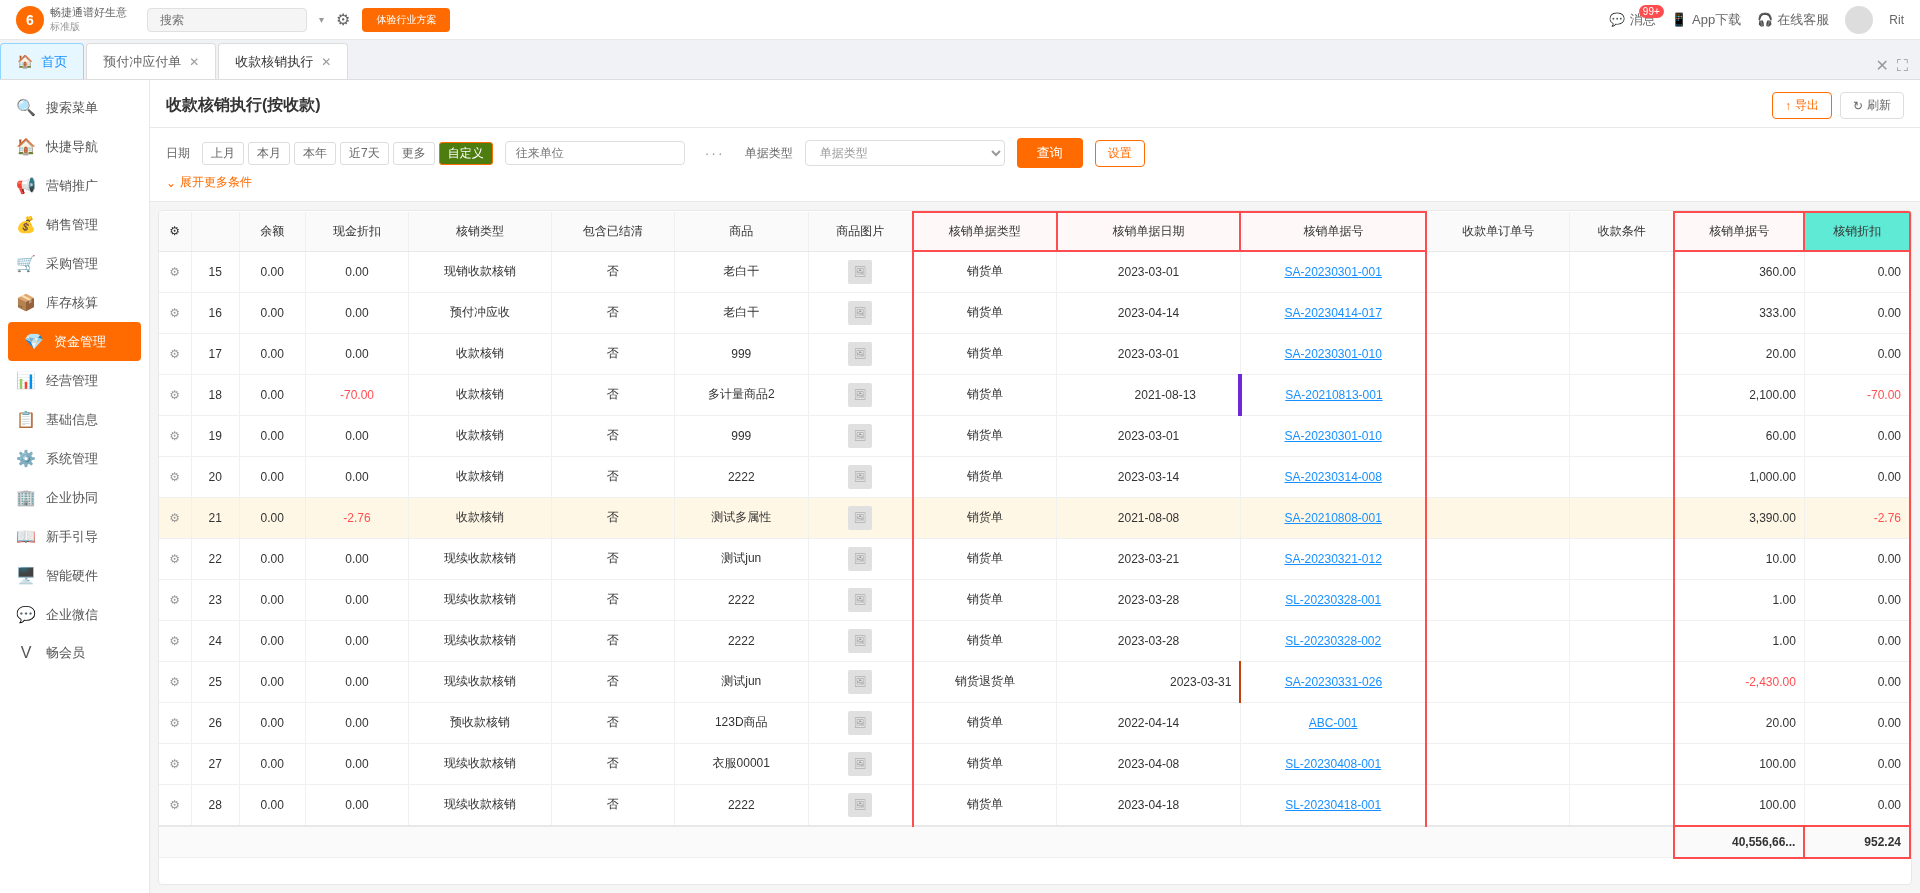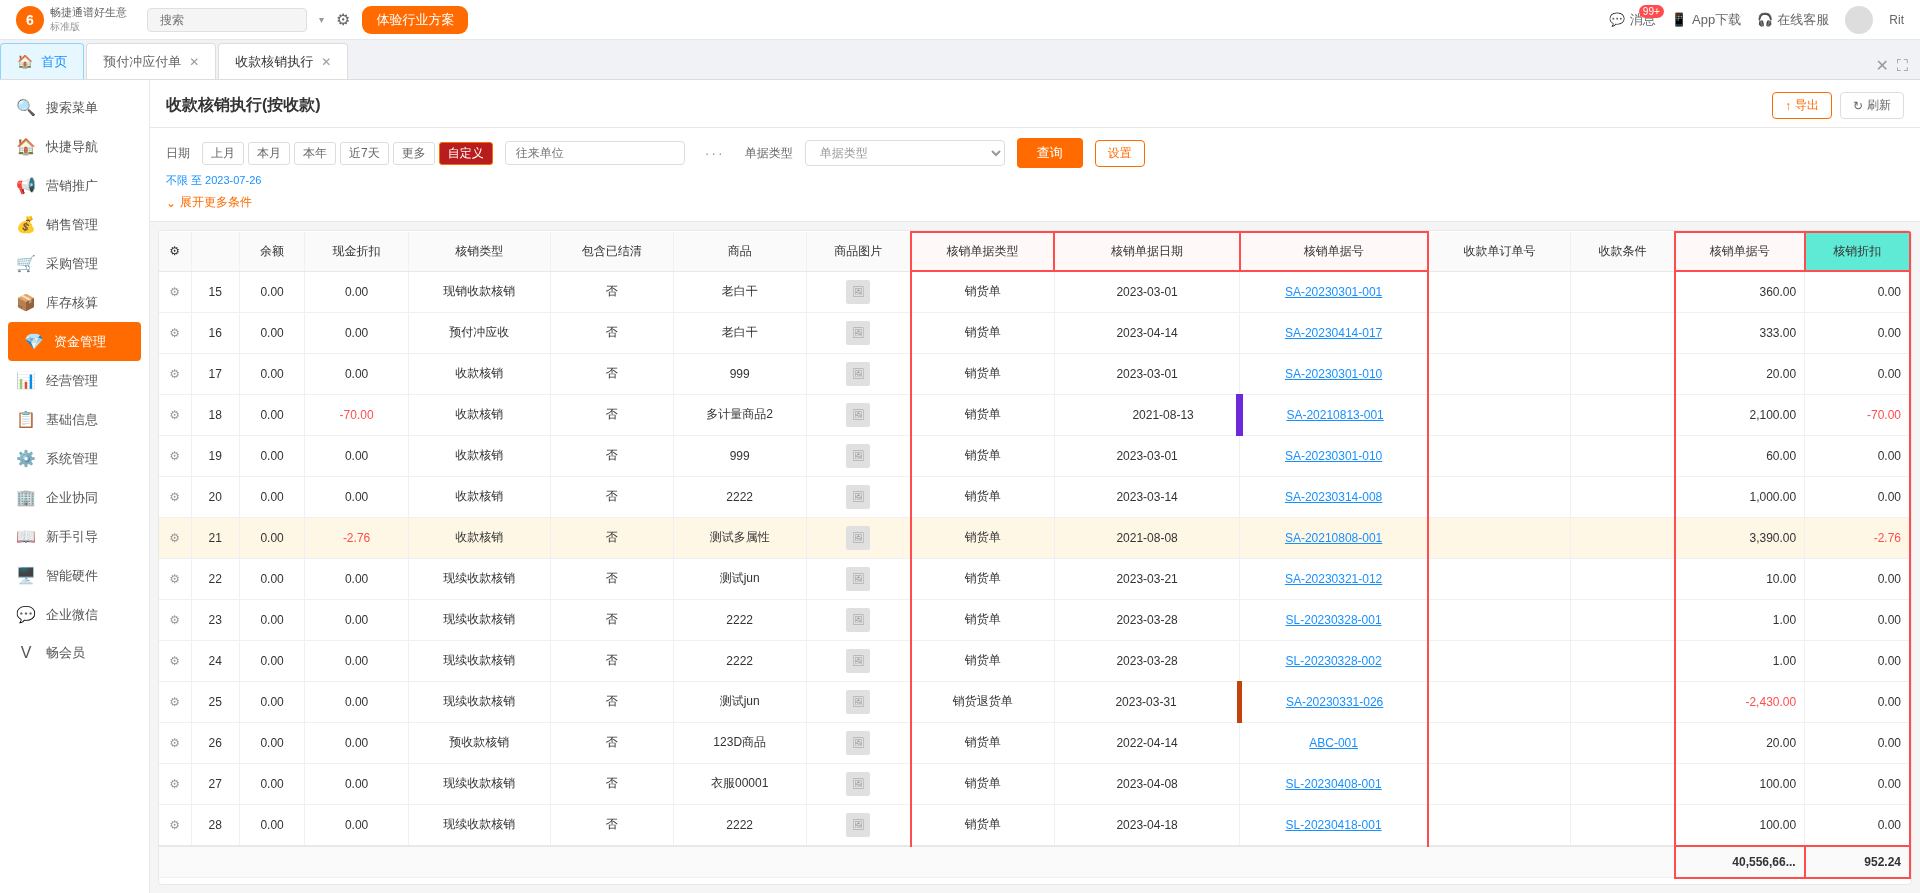--- a/index.html
+++ b/index.html
@@ -6,21 +6,21 @@
     body { font-family: 'Microsoft YaHei', Arial, sans-serif; font-size: 13px; background: #f0f2f5; color: #333; overflow: hidden; height: 893px; }
 
     
     .top-bar { height: 40px; background: #fff; display: flex; align-items: center; padding: 0 16px; border-bottom: 1px solid #e8e8e8; justify-content: space-between; }
     .top-bar-left { display: flex; align-items: center; gap: 12px; }
     .logo-area { display: flex; align-items: center; gap: 6px; }
     .logo-icon { width: 28px; height: 28px; background: #ff6b00; border-radius: 50%; display: flex; align-items: center; justify-content: center; color: white; font-size: 14px; font-weight: bold; }
     .top-search-box { background: #f5f5f5; border: 1px solid #e0e0e0; border-radius: 4px; padding: 4px 12px; width: 160px; color: #999; font-size: 12px; }
     .dropdown-arrow { color: #999; font-size: 10px; }
     .gear-btn { color: #666; font-size: 16px; cursor: pointer; }
-    .trial-btn { background: #ff6b00; color: white; border: none; border-radius: 9px; padding: 5px 14px; font-size: 13px; cursor: pointer; }
+    .trial-btn { background: #ff6b00; color: white; border: none; border-radius: 4px; padding: 5px 14px; font-size: 10px; cursor: pointer; }
     .top-bar-right { display: flex; align-items: center; gap: 16px; }
     .msg-btn { display: flex; align-items: center; gap: 4px; color: #666; font-size: 13px; cursor: pointer; position: relative; }
     .badge { background: #ff4d4f; color: white; font-size: 10px; border-radius: 8px; padding: 1px 4px; position: absolute; top: -6px; right: -8px; }
     .app-btn, .service-btn { display: flex; align-items: center; gap: 4px; color: #666; font-size: 13px; cursor: pointer; }
     .user-avatar { width: 28px; height: 28px; background: #ddd; border-radius: 50%; }
 
     
     .nav-tabs { height: 40px; background: #f0f2f5; display: flex; align-items: flex-end; padding: 0; border-bottom: 1px solid #ddd; }
     .nav-tab { height: 36px; padding: 0 16px; display: flex; align-items: center; gap: 8px; cursor: pointer; border: 1px solid #ddd; border-bottom: none; background: #fff; font-size: 13px; color: #666; border-radius: 4px 4px 0 0; margin-right: 2px; }
     .nav-tab.home { background: #e6f7ff; color: #1890ff; border-color: #91d5ff; }
@@ -47,21 +47,21 @@
     .header-actions { display: flex; gap: 8px; }
     .export-btn { color: #ff6b00; border: 1px solid #ff6b00; background: white; border-radius: 4px; padding: 4px 12px; font-size: 12px; cursor: pointer; display: flex; align-items: center; gap: 4px; }
     .refresh-btn { color: #666; border: 1px solid #ddd; background: white; border-radius: 4px; padding: 4px 12px; font-size: 12px; cursor: pointer; display: flex; align-items: center; gap: 4px; }
 
     
     .filter-area { background: #fff; padding: 10px 16px; border-bottom: 1px solid #e8e8e8; }
     .filter-row { display: flex; align-items: center; gap: 12px; flex-wrap: wrap; }
     .filter-label { color: #666; font-size: 12px; white-space: nowrap; }
     .filter-date-btns { display: flex; gap: 4px; }
     .date-btn { padding: 2px 8px; border: 1px solid #ddd; border-radius: 3px; font-size: 12px; cursor: pointer; color: #666; background: white; }
-    .date-btn.custom { background: #b91c1c; color: white; border-color: #ff6b00; }
+    .date-btn.custom { background: #4d7c0f; color: white; border-color: #ff6b00; }
     .date-range { color: #1890ff; font-size: 11px; }
     .filter-input { border: 1px solid #ddd; border-radius: 4px; padding: 4px 10px; font-size: 12px; width: 180px; color: #999; }
     .filter-dots { color: #999; font-size: 14px; letter-spacing: 2px; margin: 0 8px; }
     .filter-select { border: 1px solid #ddd; border-radius: 4px; padding: 4px 10px; font-size: 12px; width: 200px; color: #999; background: white; }
     .query-btn { background: #ff6b00; color: white; border: none; border-radius: 4px; padding: 6px 20px; font-size: 13px; cursor: pointer; }
     .settings-btn { color: #ff6b00; border: 1px solid #ff6b00; background: white; border-radius: 4px; padding: 4px 12px; font-size: 12px; cursor: pointer; }
     .expand-btn { color: #ff6b00; font-size: 12px; cursor: pointer; display: flex; align-items: center; gap: 4px; margin: 6px 0 0; }
 
     
     .table-container { flex: 1; overflow: auto; padding: 0; background: #fff; margin: 8px; border-radius: 4px; border: 1px solid #e8e8e8; }
@@ -231,23 +231,20 @@
           <button class="date-btn custom">自定义</button>
         </div>
         <input class="filter-input" placeholder="往来单位" style="">
         <span class="filter-dots">···</span>
         <span class="filter-label">单据类型</span>
         <select class="filter-select">
           <option value="">单据类型</option>
         </select>
         <button class="query-btn">查询</button>
         <button class="settings-btn">设置</button>
-      </div>
-      <div style="margin-top:4px;">
-        <span class="date-range">不限 至 2023-07-26</span>
       </div>
       <div class="expand-btn">
         <span>⌄</span>
         <span>展开更多条件</span>
       </div>
     </div>
 
     <div class="table-container">
       <table>
         <thead>
@@ -332,21 +329,21 @@
       <td>18</td>
       <td>0.00</td>
       <td class="negative">-70.00</td>
       <td>收款核销</td>
       <td>否</td>
       <td>多计量商品2</td>
       <td>
                 <div style="width:24px;height:24px;background:#e0e0e0;border-radius:2px;margin:0 auto;display:flex;align-items:center;justify-content:center;font-size:10px;color:#999;">🖼</div>
               </td>
       <td style="border-left:2px solid #ff4d4f;border-right:1px solid #f0f0f0;">销货单</td>
-      <td style="border-left:1px solid #f0f0f0;border-right:7px solid #6d28d9;padding-left:43px;">2021-08-13</td>
+      <td style="border-left:1px solid #f0f0f0;border-right:4px solid #6d28d9;padding-left:43px;">2021-08-13</td>
       <td style="border-left:1px solid #f0f0f0;border-right:2px solid #ff4d4f;"><span class="link-text">SA-20210813-001</span></td>
       <td></td>
       <td></td>
       <td class="" style="border-left:2px solid #ff4d4f;border-right:1px solid #f0f0f0;text-align:right;">2,100.00</td>
       <td class="negative" style="border-left:1px solid #f0f0f0;border-right:2px solid #ff4d4f;text-align:right;">-70.00</td>
     </tr>
             <tr>
       <td style="color:#999;cursor:pointer;">⚙</td>
       <td>19</td>
       <td>0.00</td>
@@ -465,21 +462,21 @@
       <td>25</td>
       <td>0.00</td>
       <td class="">0.00</td>
       <td>现续收款核销</td>
       <td>否</td>
       <td>测试jun</td>
       <td>
                 <div style="width:24px;height:24px;background:#e0e0e0;border-radius:2px;margin:0 auto;display:flex;align-items:center;justify-content:center;font-size:10px;color:#999;">🖼</div>
               </td>
       <td style="border-left:2px solid #ff4d4f;border-right:1px solid #f0f0f0;">销货退货单</td>
-      <td style="border-left:1px solid #f0f0f0;border-right:5px solid #c2410c;">2023-03-31</td>
+      <td style="border-left:1px solid #f0f0f0;border-right:2px solid #c2410c;text-align:right;">2023-03-31</td>
       <td style="border-left:1px solid #f0f0f0;border-right:2px solid #ff4d4f;"><span class="link-text">SA-20230331-026</span></td>
       <td></td>
       <td></td>
       <td class="negative" style="border-left:2px solid #ff4d4f;border-right:1px solid #f0f0f0;text-align:right;">-2,430.00</td>
       <td class="" style="border-left:1px solid #f0f0f0;border-right:2px solid #ff4d4f;text-align:right;">0.00</td>
     </tr>
             <tr>
       <td style="color:#999;cursor:pointer;">⚙</td>
       <td>26</td>
       <td>0.00</td>

